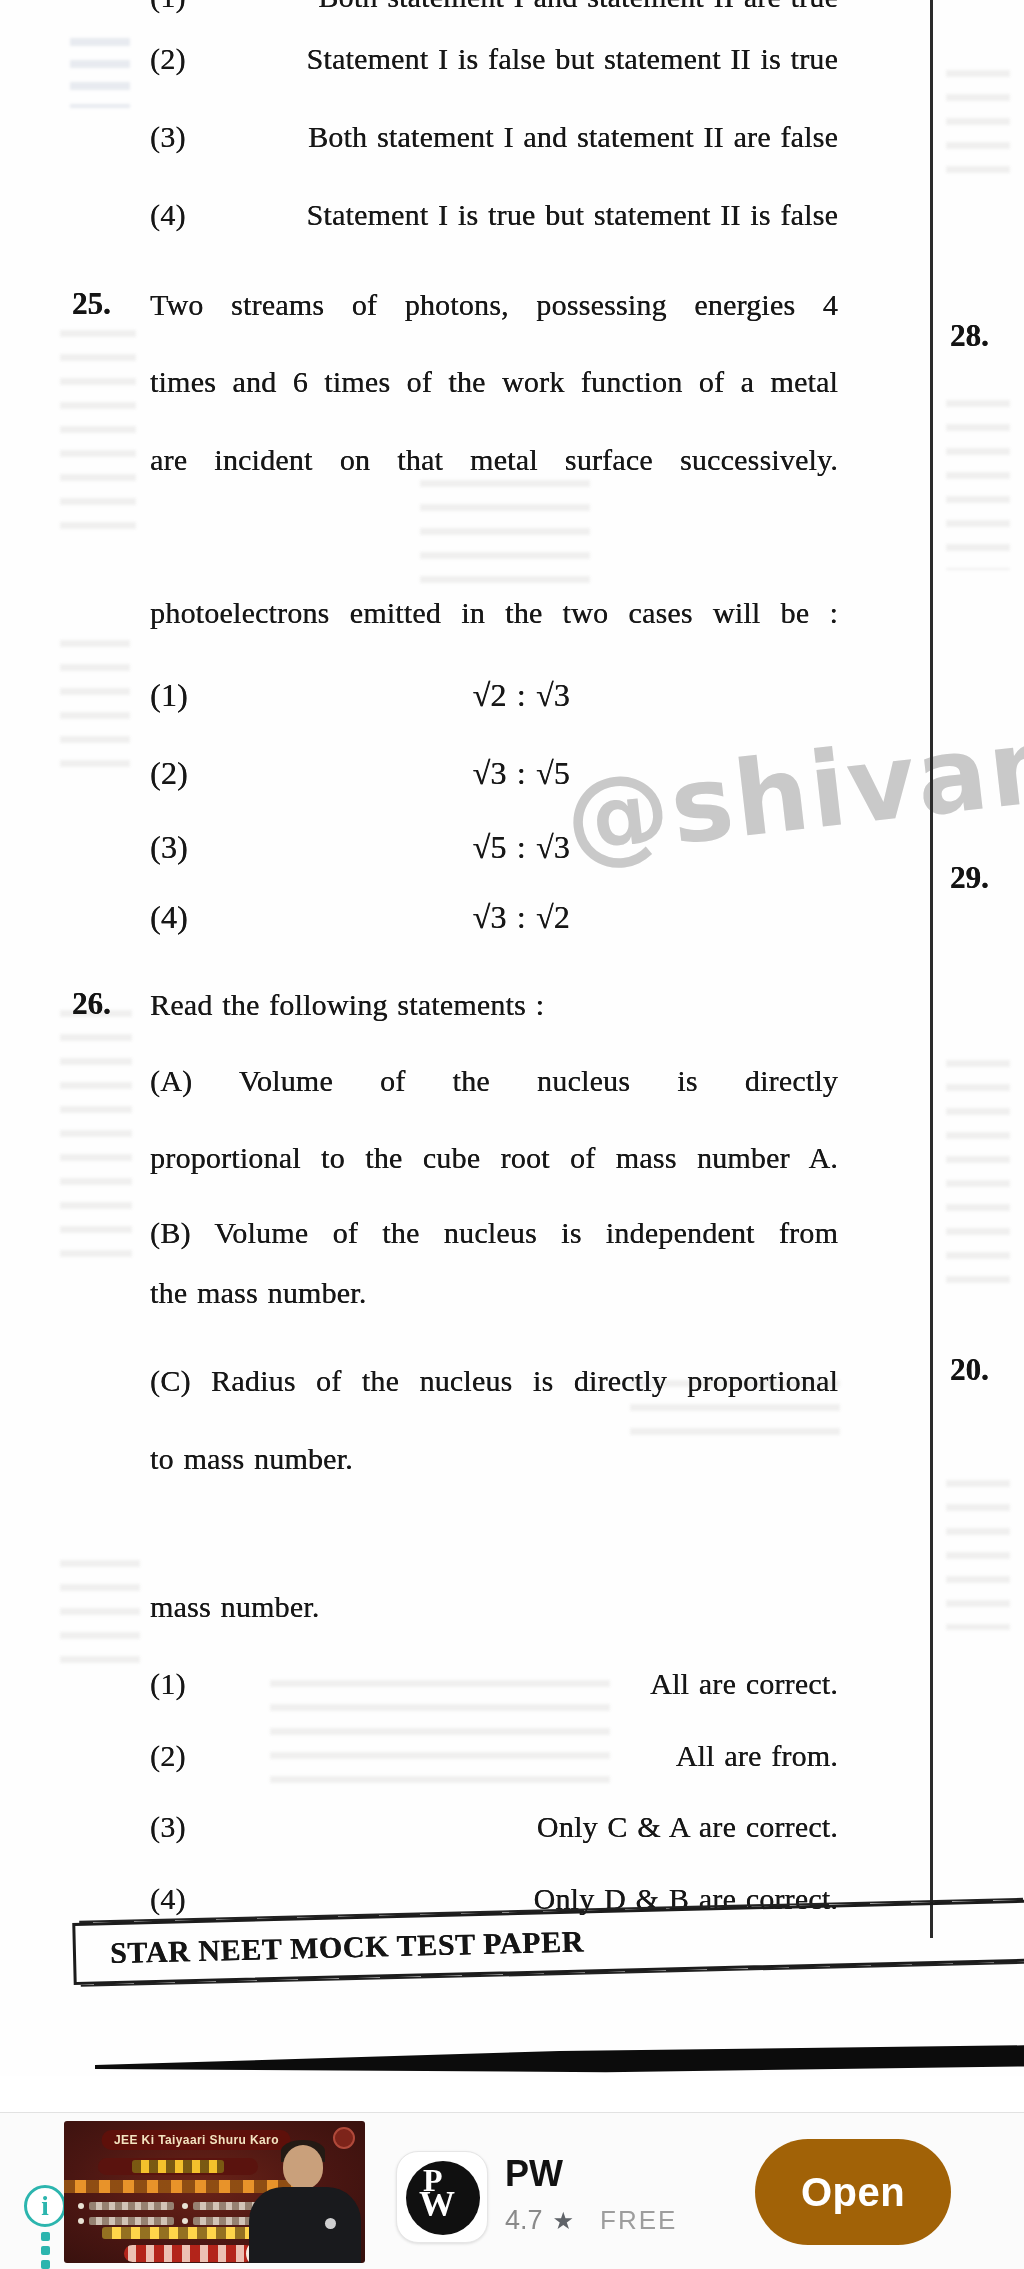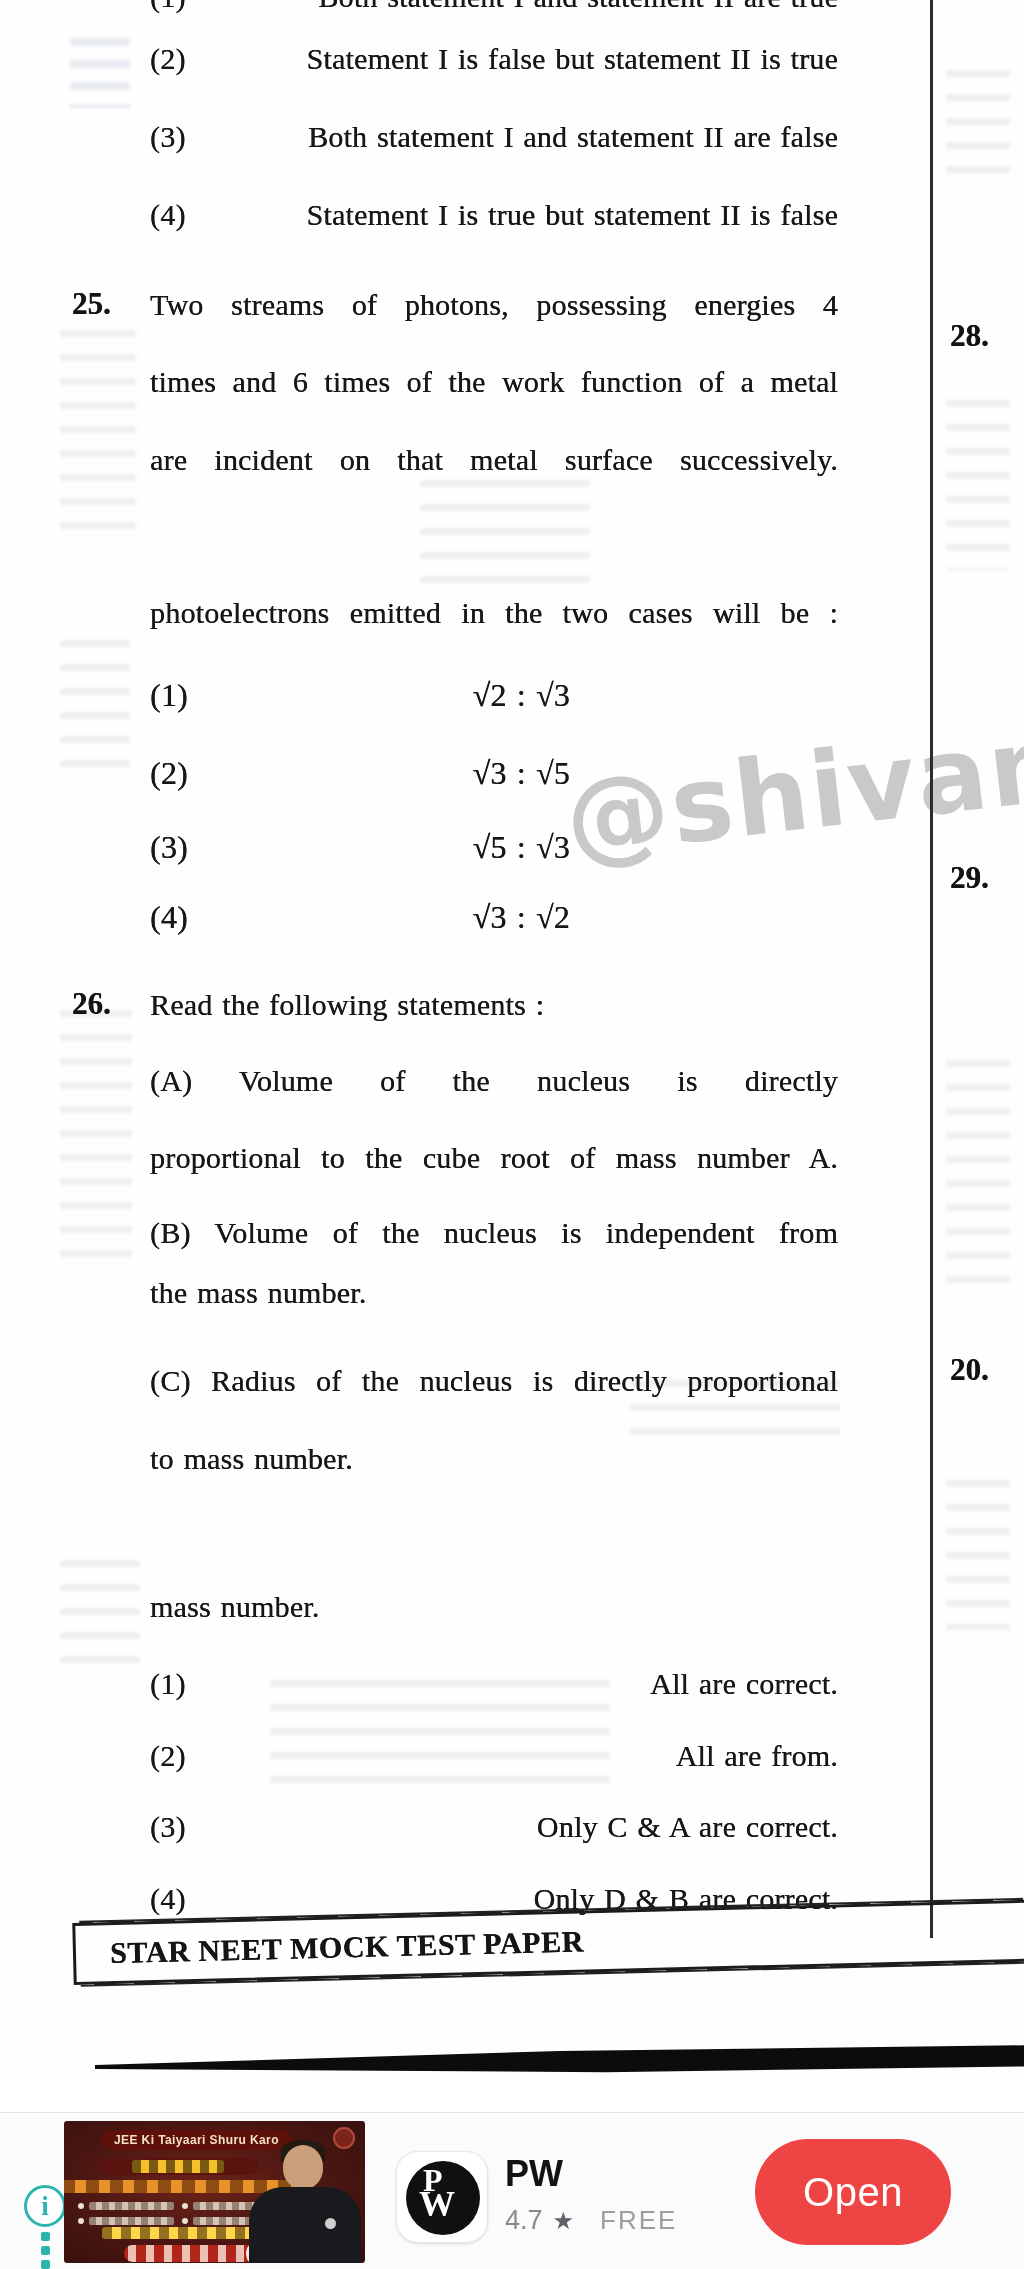--- a/index.html
+++ b/index.html
@@ -161,22 +161,22 @@
   .app-icon .w { left:22px; top:34px; font-size:36px; }
 
   .app-title { position:absolute; left:505px; top:40px; font-size:36px; font-weight:700; color:#121212; }
   .app-meta { position:absolute; left:505px; top:92px; display:flex; align-items:center; }
   .app-meta .rating { font-size:27px; color:#8a8a8a; }
   .app-meta .star { font-size:24px; color:#5f6368; margin-left:10px; }
   .app-meta .price { font-size:26px; color:#9d9d9d; letter-spacing:2px; margin-left:26px; }
 
   .open-btn {
     position:absolute; left:755px; top:26px; width:196px; height:106px; border-radius:53px;
-    background:#ef4444; border:none; color:#ffffff;
-    font-family:"Liberation Sans", sans-serif; font-size:40px; font-weight:400; letter-spacing:.5px;
+    background:#a16207; border:none; color:#ffffff;
+    font-family:"Liberation Sans", sans-serif; font-size:40px; font-weight:700; letter-spacing:.5px;
     display:flex; align-items:center; justify-content:center; cursor:pointer;
   }
 </style>
 </head>
 <body>
 
 <div class="page">
 
   <section class="doc">
 

